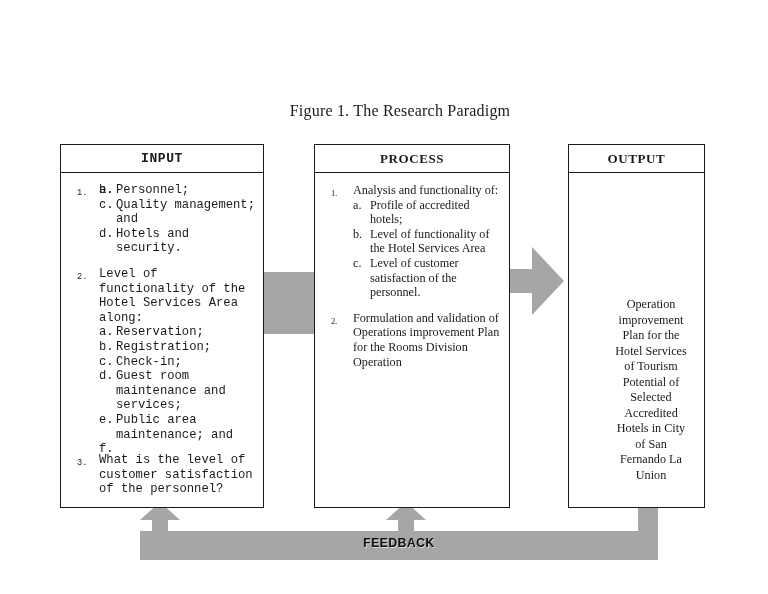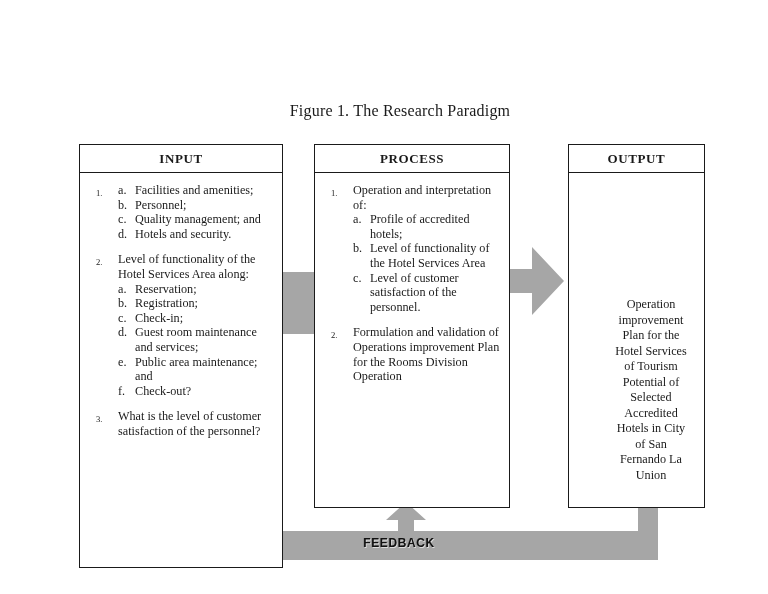--- a/index.html
+++ b/index.html
@@ -45,21 +45,21 @@
     box-sizing: border-box;
     height: 28px;
     line-height: 16px;
   }
   .pbox-body {
     padding: 10px 8px 6px 8px;
     box-sizing: border-box;
   }
 
   
-  #input-box   { left: 79px;  top: 144px; width: 204px; height: 424px; }
+  #input-box   { left: 60px;  top: 144px; width: 204px; height: 364px; font-family: Liberation Mono, monospace; }
   #process-box { left: 314px; top: 144px; width: 196px; height: 364px; }
   #output-box  { left: 568px; top: 144px; width: 137px; height: 364px; }
 
   
   ol.lvl1 {
     list-style: none;
     margin: 0;
     padding: 0;
   }
   ol.lvl1 > li {
@@ -174,21 +174,20 @@
 <div class="pbox" id="input-box">
   <div class="pbox-head">INPUT</div>
   <div class="pbox-body">
     <ol class="lvl1">
 
       <li>
         <span class="marker1">1.</span>
         <ol class="lvl2">
           <li>
             <span class="marker2">a.</span>
-            <span class="li-text">Facilities and amenities;</span>
           </li>
           <li>
             <span class="marker2">b.</span>
             <span class="li-text">Personnel;</span>
           </li>
           <li>
             <span class="marker2">c.</span>
             <span class="li-text">Quality management; and</span>
           </li>
           <li>
@@ -217,21 +216,20 @@
           <li>
             <span class="marker2">d.</span>
             <span class="li-text">Guest room maintenance and services;</span>
           </li>
           <li>
             <span class="marker2">e.</span>
             <span class="li-text">Public area maintenance; and</span>
           </li>
           <li>
             <span class="marker2">f.</span>
-            <span class="li-text">Check-out?</span>
           </li>
         </ol>
       </li>
 
       <li>
         <span class="marker1">3.</span>
         <span class="li-text">What is the level of customer satisfaction of the personnel?</span>
       </li>
 
     </ol>
@@ -240,21 +238,21 @@
 
 <div id="connector-1"></div>
 
 <div class="pbox" id="process-box">
   <div class="pbox-head">PROCESS</div>
   <div class="pbox-body">
     <ol class="lvl1">
 
       <li>
         <span class="marker1">1.</span>
-        <span class="li-text">Operation and interpretation of:</span>
+        <span class="li-text">Analysis and functionality of:</span>
         <ol class="lvl2">
           <li>
             <span class="marker2">a.</span>
             <span class="li-text">Profile of accredited hotels;</span>
           </li>
           <li>
             <span class="marker2">b.</span>
             <span class="li-text">Level of functionality of the Hotel Services Area</span>
           </li>
           <li>

